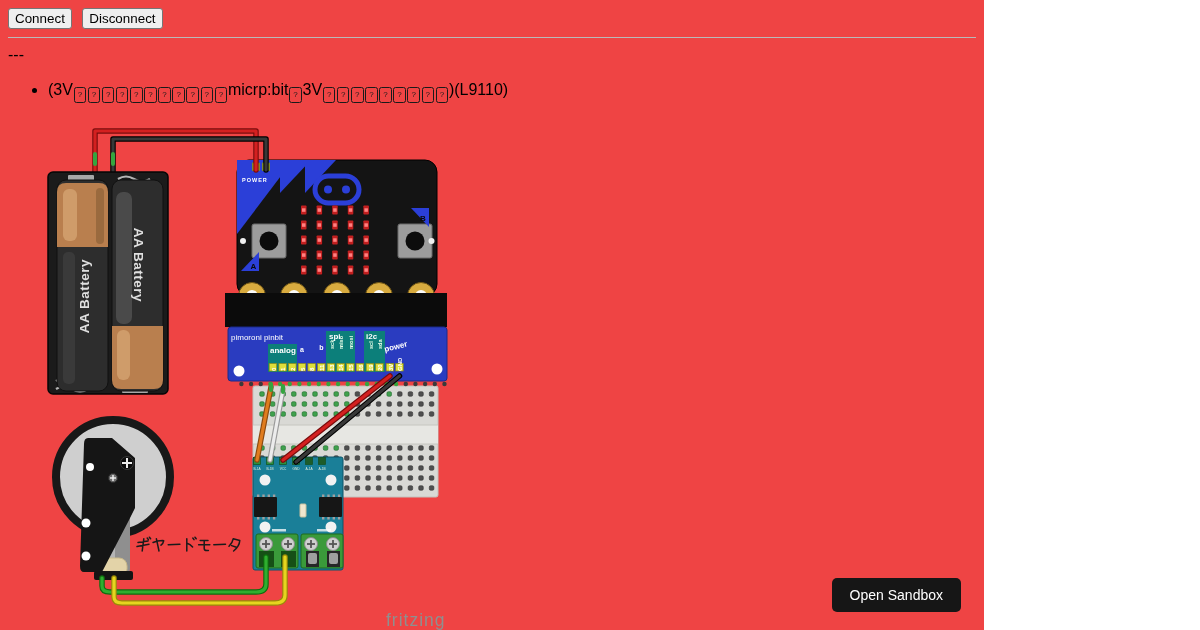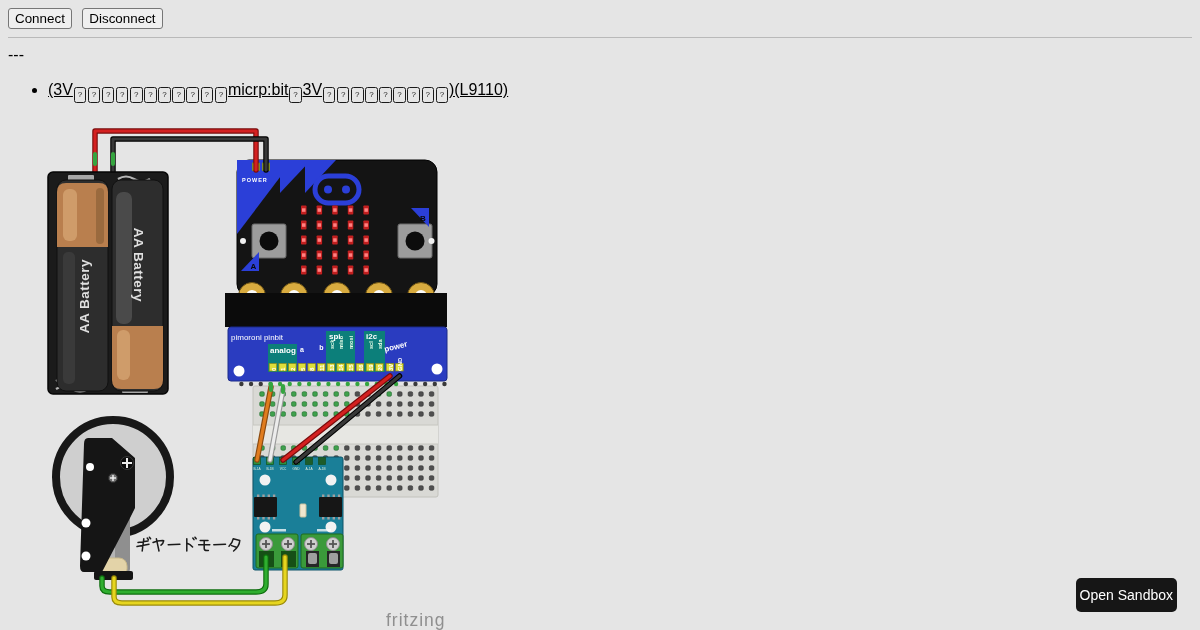--- a/index.html
+++ b/index.html
@@ -1,38 +1,38 @@
 <!DOCTYPE html>
 <html><head>
 <meta charset="utf-8">
 <style>
   html,body{margin:0;padding:0;background:#fff;}
-  #page{position:relative;width:1200px;height:630px;overflow:hidden;background:#e5e5e5;
+  #page{position:relative;width:984px;height:630px;overflow:hidden;background:#ef4444;
         font-family:"Liberation Sans",sans-serif;color:#000;}
   #flow{position:relative;z-index:2;margin:8px;}
   .btn{font-family:"Liberation Sans",sans-serif;font-size:13.4px;color:#000;
        background:#efefef;border:1px solid #767676;border-radius:3px;
        padding:2px 6px;margin-right:6px;cursor:pointer;line-height:15px;}
   hr{border:none;border-top:1.5px solid #b9b9b9;margin:8px 0;}
   #status-line{font-size:16px;margin-top:3px;}
-  ul.notes{margin:16px 0;padding-left:40px;text-decoration:underline;}
+  ul.notes{margin:16px 0;padding-left:40px;}
   ul.notes li{font-size:16px;line-height:20px;}
   .tofu{display:inline-block;width:10.5px;height:14px;border:1.5px solid #1a1a1a;
         border-radius:2.5px;margin:0 .8px;vertical-align:-2px;font-size:8px;
         line-height:14px;text-align:center;color:#1a1a1a;}
   svg.diagram{position:absolute;left:0;top:0;z-index:1;}
   svg text{font-family:"Liberation Sans",sans-serif;}
   .pinlbl{font-size:6px;font-weight:bold;fill:#ffffff;}
   .sublbl{font-size:5.6px;font-weight:bold;fill:#eaffea;}
   .grplbl{font-size:8px;font-weight:bold;fill:#ffffff;}
   .hintlbl{font-size:7px;font-weight:bold;fill:#ffffff;}
   .battxt{font-size:13.5px;font-weight:bold;fill:#e0e0e0;letter-spacing:.5px;}
   .tinylbl{font-size:3.2px;fill:#dfeedd;}
   #sandbox-btn{position:absolute;right:23px;bottom:18px;z-index:3;background:#161616;
-       color:#fff;font:500 14px "Liberation Sans",sans-serif;padding:9px 4px;
+       color:#fff;font:500 14px "Liberation Sans",sans-serif;padding:9px 18px;
        border-radius:5px;cursor:pointer;}
   .kat path{stroke:#1a1a1a;stroke-width:1.5;fill:none;stroke-linecap:round;stroke-linejoin:round;}
 </style>
 </head>
 <body>
 
 <div id="page">
   <div id="flow">
     <div>
       <button class="btn">Connect</button>

